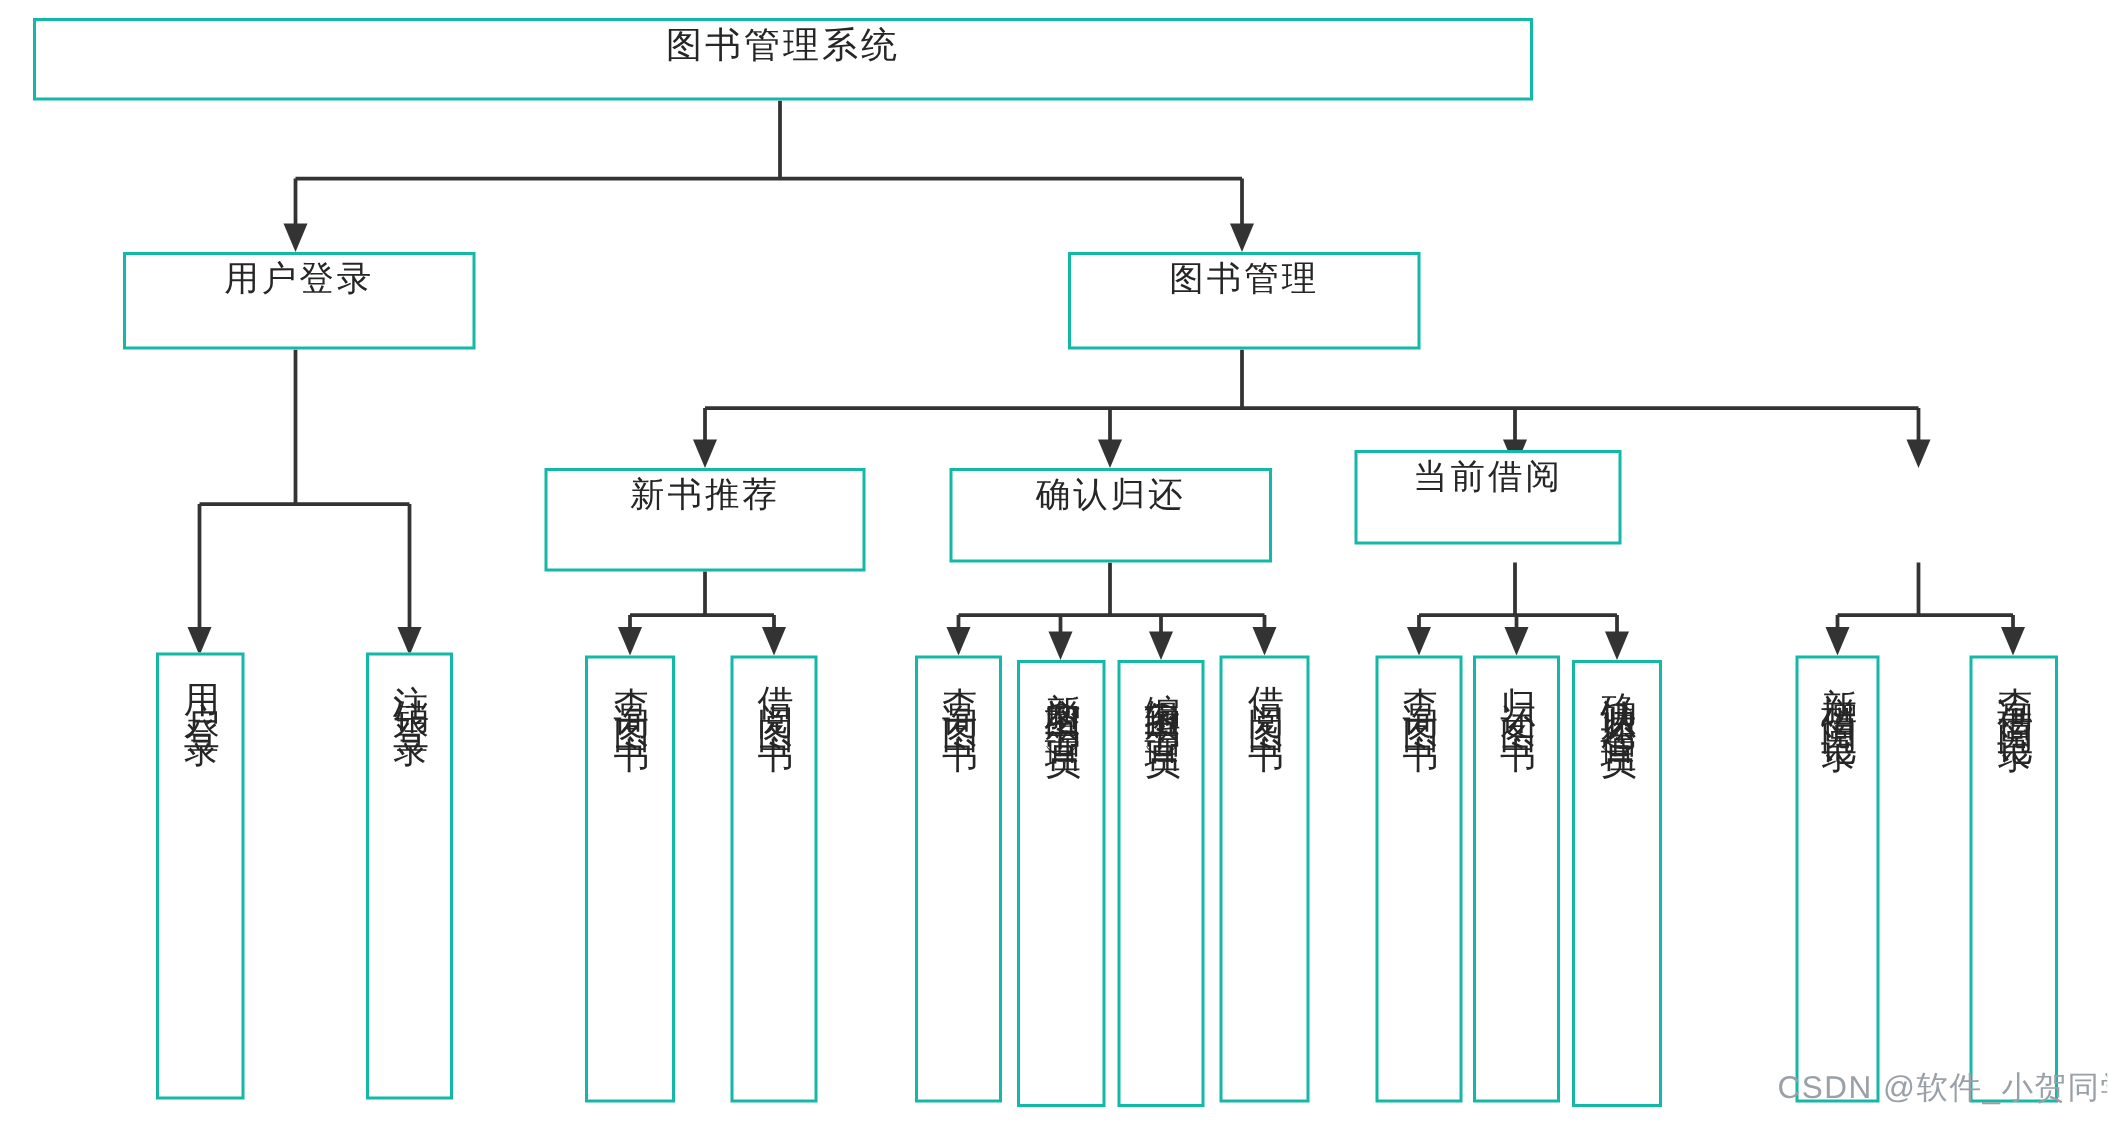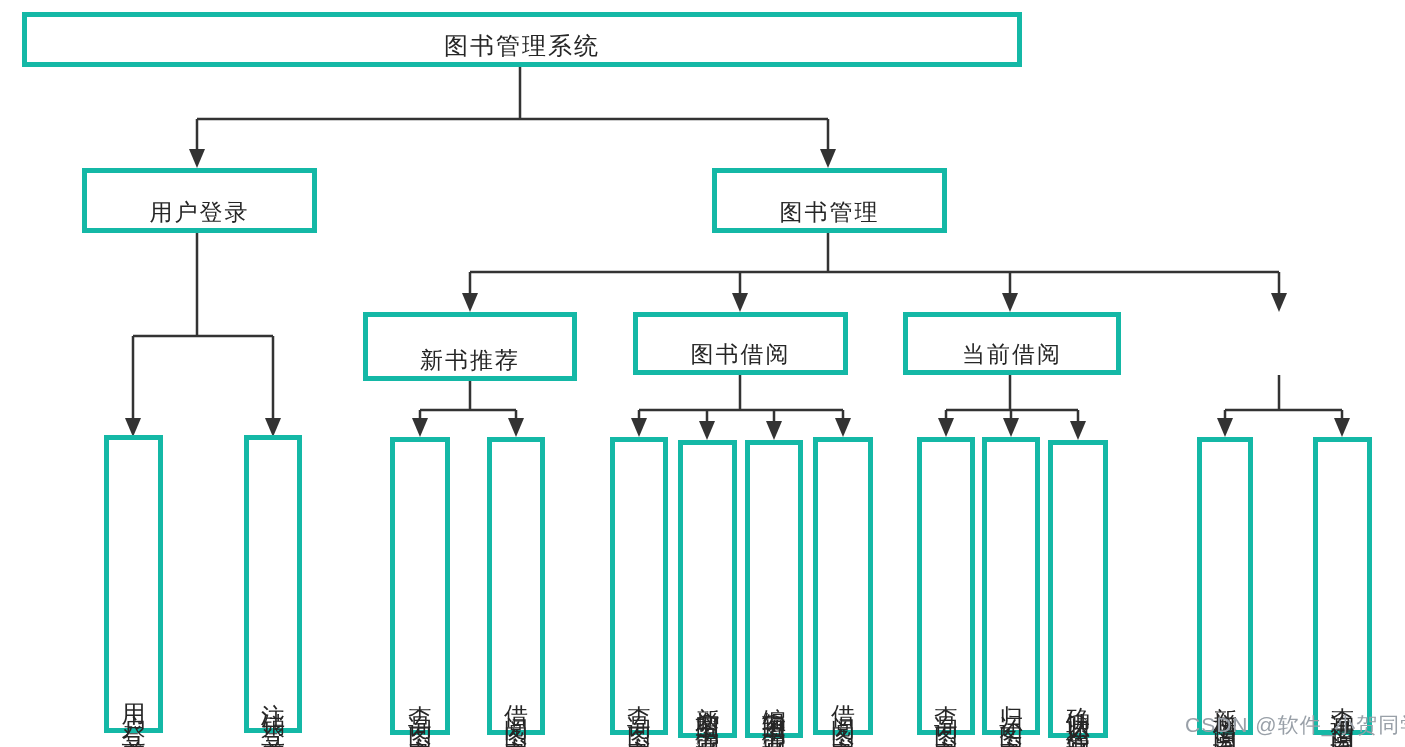--- a/index.html
+++ b/index.html
@@ -17,24 +17,24 @@
   }
   .wires {
     position: absolute;
     left: 0;
     top: 0;
     pointer-events: none;
   }
   .box {
     position: absolute;
     box-sizing: border-box;
-    border: 5px solid #14b8a6;
+    border: 2px solid #14b8a6;
     background: #ffffff;
     display: flex;
-    align-items: flex-end;
+    align-items: flex-start;
     justify-content: center;
   }
   .hlabel {
     color: #262626;
     font-size: 24px;
     letter-spacing: 2px;
     white-space: nowrap;
   }
   .box.root .hlabel { font-size: 24px; }
   .box.lv .hlabel { font-size: 23px; }
@@ -105,23 +105,23 @@
     <span class="hlabel">用户登录</span>
   </div>
   <div class="box lv" style="left:712px;top:168px;width:235px;height:65px">
     <span class="hlabel">图书管理</span>
   </div>
 
   <div class="box lv" style="left:363px;top:312px;width:214px;height:69px">
     <span class="hlabel">新书推荐</span>
   </div>
   <div class="box lv" style="left:633px;top:312px;width:215px;height:63px">
-    <span class="hlabel">图书借阅</span>
+    <span class="hlabel">确认归还</span>
   </div>
-  <div class="box lv" style="left:903px;top:312px;width:218px;height:63px">
+  <div class="box lv" style="left:903px;top:300px;width:178px;height:63px">
     <span class="hlabel">当前借阅</span>
   </div>
 
   <div class="box leaf" style="left:104px;top:435px;width:59px;height:298px">
     <span class="vlabel ls-wide">用户登录</span>
   </div>
   <div class="box leaf" style="left:244px;top:435px;width:58px;height:298px">
     <span class="vlabel ls-wide">注销登录</span>
   </div>
 

